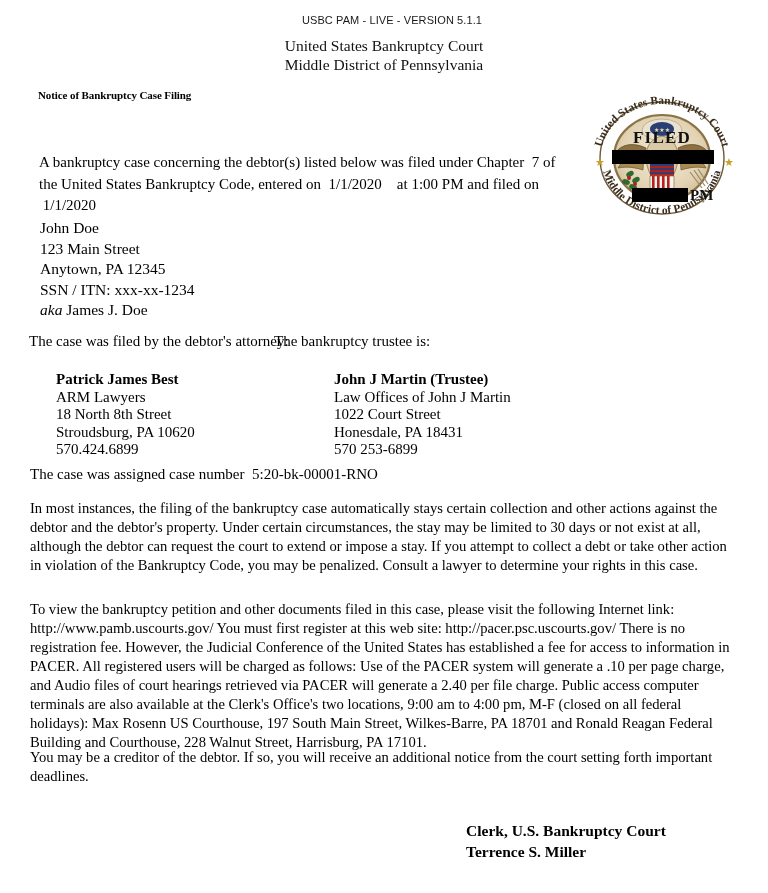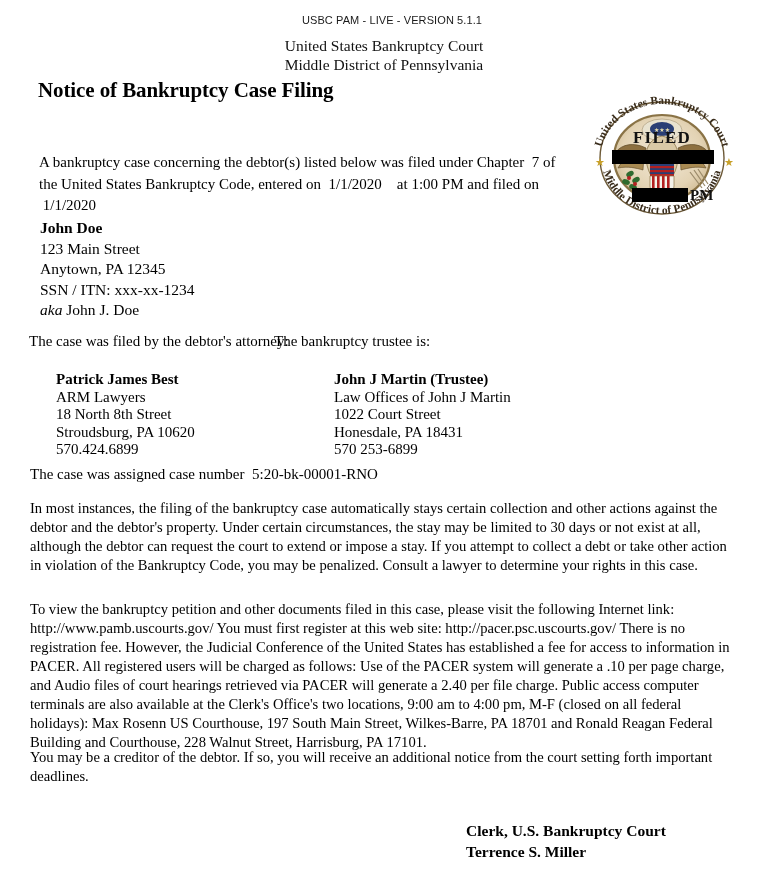--- a/index.html
+++ b/index.html
@@ -47,23 +47,23 @@
     text-align: center;
     font-size: 15.5px;
     line-height: 19px;
     color: #111111;
   }
   .court-name div { white-space: nowrap; }
 
   
   .doc-title {
     position: absolute;
-    top: 78px;
+    top: 89px;
     left: 38px;
-    font-size: 21px;
+    font-size: 11px;
     font-weight: bold;
     letter-spacing: -0.1px;
   }
 
   
   .intro {
     position: absolute;
     top: 144px;
     left: 39px;
     width: 530px;
@@ -74,21 +74,21 @@
   .gapv { white-space: pre; }
 
   
   .debtor {
     position: absolute;
     top: 218px;
     left: 40px;
     font-size: 15.5px;
     line-height: 20.5px;
   }
-  .debtor .name { font-weight: bold; }
+  .debtor .name { font-weight: normal; }
   .debtor .aka-lab { font-style: italic; }
 
   
   .col-labels {
     position: absolute;
     top: 333px;
     left: 0;
     width: 768px;
     font-size: 15px;
   }
@@ -247,21 +247,21 @@
     <span>A bankruptcy case concerning the debtor(s) listed below was filed under Chapter</span><span class="gapv">  </span><span>7</span><span class="gapv"> </span><span>of the United States Bankruptcy Code, entered on</span><span class="gapv">  </span><span>1/1/2020</span><span class="gapv">    </span><span>at</span><span class="gapv"> </span><span>1:00 PM</span><span class="gapv"> </span><span>and filed on</span><span class="gapv"> </span><span>1/1/2020</span>
   </div>
 
   <div class="debtor">
     <div class="name">John Doe</div>
     <div>123 Main Street</div>
     <div>Anytown, PA 12345</div>
     <div>SSN / ITN: xxx-xx-1234</div>
     <div>
       <span class="aka-lab">aka</span>
-      <span>John J. Doe</span>
+      <span>James J. Doe</span>
     </div>
   </div>
 
   <div class="col-labels">
     <span class="lab-attorney">The case was filed by the debtor's attorney:</span>
     <span class="lab-trustee">The bankruptcy trustee is:</span>
   </div>
 
   <div class="party-block party-attorney">
     <div class="pname">Patrick James Best</div>

